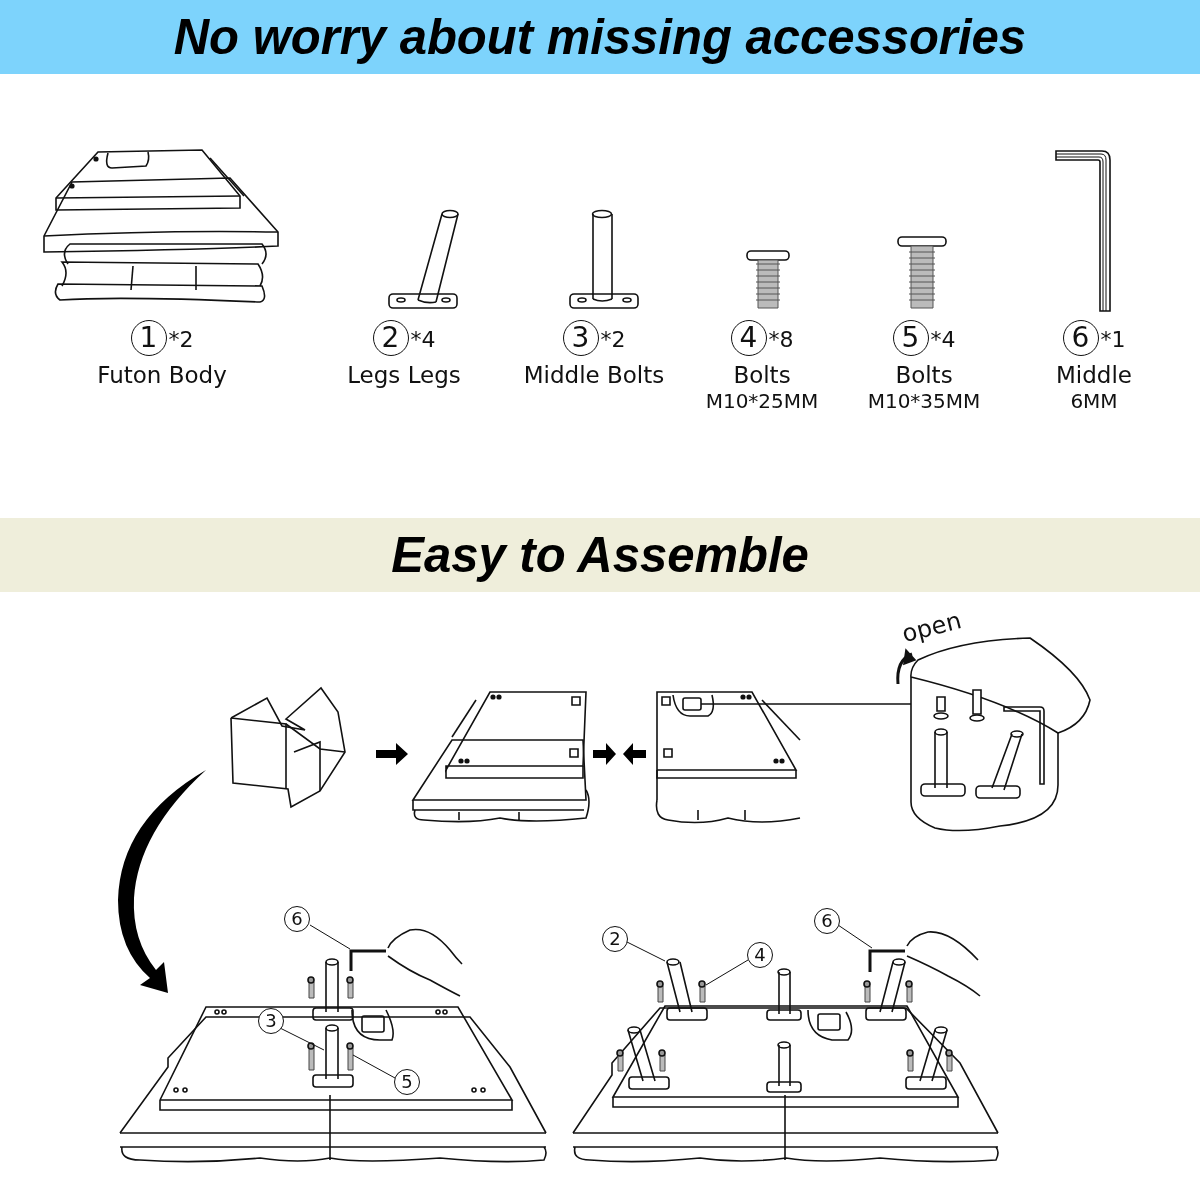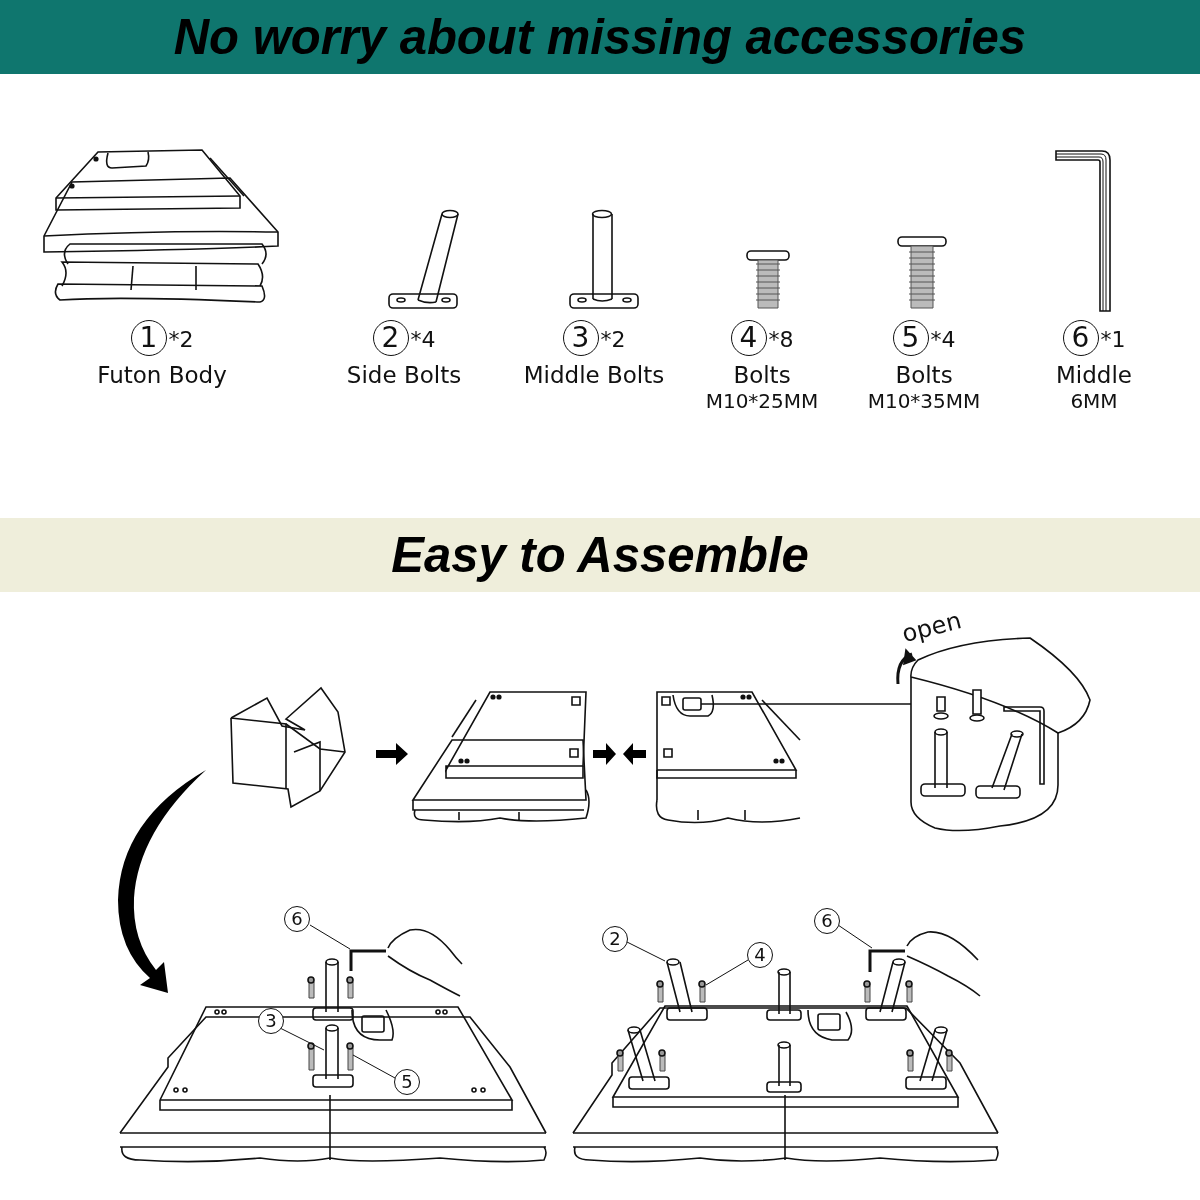--- a/index.html
+++ b/index.html
@@ -20,21 +20,21 @@
   .part .spec { font-size: 20px; line-height: 26px; }
   svg.art { position: absolute; left: 0; top: 0; }
   svg.art * { vector-effect: non-scaling-stroke; }
   .callout { position: absolute; width: 24px; height: 24px; border: 1.3px solid #111; border-radius: 50%;
              background: #fff; font-size: 18px; line-height: 24px; text-align: center; }
   .open-label { position: absolute; left: 906px; top: 620px; font-size: 24px; transform: rotate(-14deg); transform-origin: left bottom; }
 </style>
 </head>
 <body>
 
-<div class="band" id="band1" style="background: #0f766e;">
+<div class="band" id="band1" style="background: #7dd3fc;">
   <h1>No worry about missing accessories</h1>
 </div>
 <div class="band" id="band2" style="background: rgb(239, 238, 219);">
   <h1>Easy to Assemble</h1>
 </div>
 
 <svg class="art" width="1200" height="1200" viewBox="0 0 1200 1200" fill="none" stroke="#111" stroke-width="1.6">
 
   <g>
     <path d="M60 300 Q120 296 260 302 Q268 300 262 286 L58 284 Q52 294 60 300 Z"></path>
@@ -258,21 +258,21 @@
       <span class="circ">1</span>
       <span class="qty">*2</span>
     </div>
   <div class="name">Futon Body</div>
 </div>
 <div class="part" style="left:404px">
   <div class="num">
       <span class="circ">2</span>
       <span class="qty">*4</span>
     </div>
-  <div class="name">Side Bolts</div>
+  <div class="name">Legs Legs</div>
 </div>
 <div class="part" style="left:594px">
   <div class="num">
       <span class="circ">3</span>
       <span class="qty">*2</span>
     </div>
   <div class="name">Middle Bolts</div>
 </div>
 <div class="part" style="left:762px">
   <div class="num">

